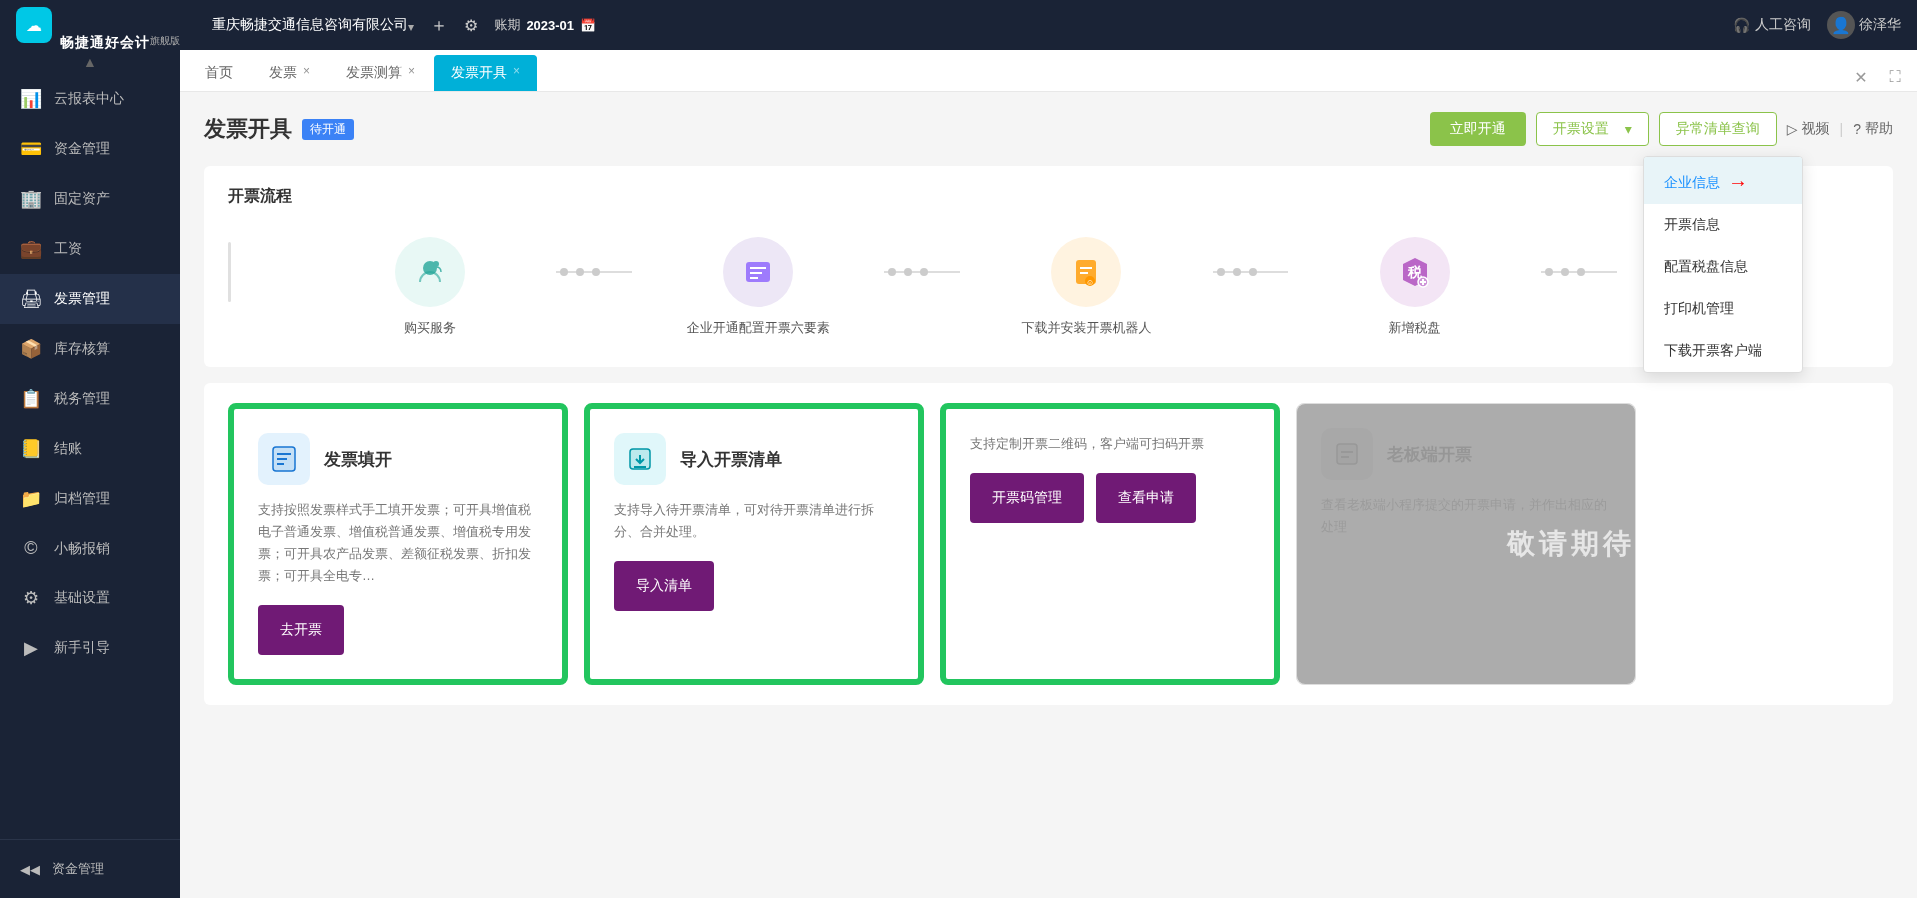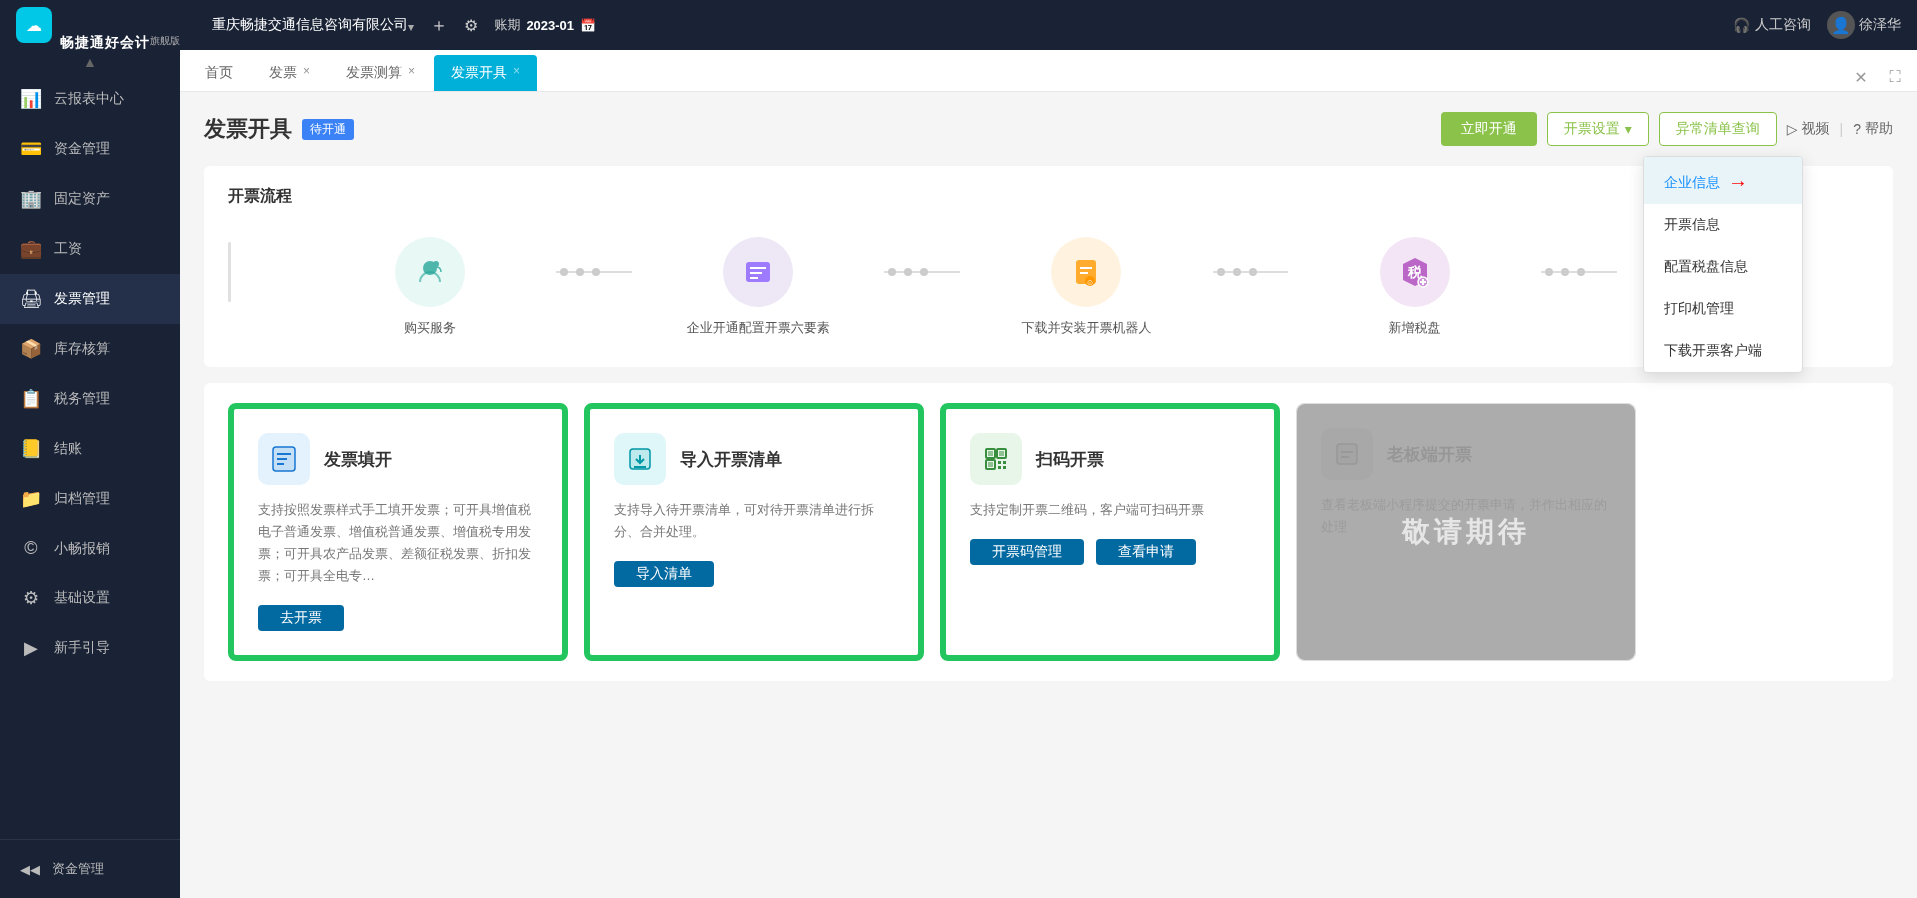--- a/index.html
+++ b/index.html
@@ -224,21 +224,21 @@
       background: #fff;
       color: #8bc34a;
       border: 1.5px solid #8bc34a;
       padding: 7px 16px;
       border-radius: 4px;
       font-size: 14px;
       cursor: pointer;
       font-family: inherit;
       display: flex;
       align-items: center;
-      gap: 5px;
+      gap: 16px;
     }
     .btn-abnormal {
       background: #fff;
       color: #8bc34a;
       border: 1.5px solid #8bc34a;
       padding: 7px 16px;
       border-radius: 4px;
       font-size: 14px;
       cursor: pointer;
       font-family: inherit;
@@ -360,24 +360,24 @@
     .icon-teal { background: #e0f7fa; color: #0097a7; }
     .icon-scan { background: #e8f5e9; color: #388e3c; }
     .billing-card-title { font-size: 17px; font-weight: 600; color: #333; }
     .billing-card-desc {
       font-size: 13px;
       color: #777;
       line-height: 1.7;
       margin-bottom: 18px;
     }
     .btn-green {
-      background: #0369a1;
+      background: #701a75;
       color: #fff;
       border: none;
-      padding: 4px 22px;
+      padding: 16px 22px;
       border-radius: 4px;
       font-size: 14px;
       cursor: pointer;
       font-family: inherit;
       margin-right: 8px;
     }
 
     
     .dropdown-menu {
       position: absolute;
@@ -719,57 +719,40 @@
                   <line x1="8" y1="22" x2="20" y2="22" stroke="#0097a7" stroke-width="2"></line>
                 </svg>
             </div>
             <span class="billing-card-title">导入开票清单</span>
           </div>
           <div class="billing-card-desc">支持导入待开票清单，可对待开票清单进行拆分、合并处理。</div>
           <button class="btn-green">导入清单</button>
         </div>
 
         <div class="billing-card">
-          <div class="billing-card-header">
-            <div class="billing-card-icon icon-scan">
-              <svg width="28" height="28" viewBox="0 0 28 28">
-                  <rect x="4" y="4" width="9" height="9" rx="1" fill="none" stroke="#388e3c" stroke-width="2"></rect>
-                  <rect x="15" y="4" width="9" height="9" rx="1" fill="none" stroke="#388e3c" stroke-width="2"></rect>
-                  <rect x="4" y="15" width="9" height="9" rx="1" fill="none" stroke="#388e3c" stroke-width="2"></rect>
-                  <rect x="6" y="6" width="5" height="5" fill="#388e3c" opacity="0.5"></rect>
-                  <rect x="17" y="6" width="5" height="5" fill="#388e3c" opacity="0.5"></rect>
-                  <rect x="6" y="17" width="5" height="5" fill="#388e3c" opacity="0.5"></rect>
-                  <rect x="16" y="16" width="3" height="3" fill="#388e3c"></rect>
-                  <rect x="21" y="16" width="3" height="3" fill="#388e3c"></rect>
-                  <rect x="16" y="21" width="3" height="3" fill="#388e3c"></rect>
-                  <rect x="21" y="21" width="3" height="3" fill="#388e3c"></rect>
-                </svg>
-            </div>
-            <span class="billing-card-title">扫码开票</span>
-          </div>
           <div class="billing-card-desc">支持定制开票二维码，客户端可扫码开票</div>
           <button class="btn-green">开票码管理</button>
           <button class="btn-green">查看申请</button>
         </div>
 
         <div class="billing-card billing-card-gray" style="position:relative; min-height:250px;">
           <div class="billing-card-header">
             <div class="billing-card-icon" style="background:#e0e0e0;">
               <svg width="28" height="28" viewBox="0 0 28 28">
                   <rect x="4" y="4" width="20" height="20" rx="3" fill="#bdbdbd" opacity="0.5"></rect>
                   <rect x="4" y="4" width="20" height="20" rx="3" fill="none" stroke="#9e9e9e" stroke-width="1.5"></rect>
                   <line x1="8" y1="12" x2="20" y2="12" stroke="#9e9e9e" stroke-width="2"></line>
                   <line x1="8" y1="17" x2="16" y2="17" stroke="#9e9e9e" stroke-width="2"></line>
                 </svg>
             </div>
             <span class="billing-card-title" style="color:#999;">老板端开票</span>
           </div>
           <div class="billing-card-desc" style="color:#aaa;">查看老板端小程序提交的开票申请，并作出相应的处理</div>
 
-          <div style="position:absolute;top:0;left:0;right:0;bottom:0;background:rgba(150,150,150,0.75);border-radius:8px;display:flex;align-items:center;justify-content:center;">
+          <div style="position:absolute;top:0;left:0;right:0;bottom:0;background:rgba(150,150,150,0.75);border-radius:8px;display:flex;align-items:center;justify-content:flex-end;">
             <span style="font-size:28px;font-weight:bold;color:rgba(255,255,255,0.7);letter-spacing:4px;">敬请期待</span>
           </div>
         </div>
 
       </div>
     </div>
 
   </div>
 </div>
 

